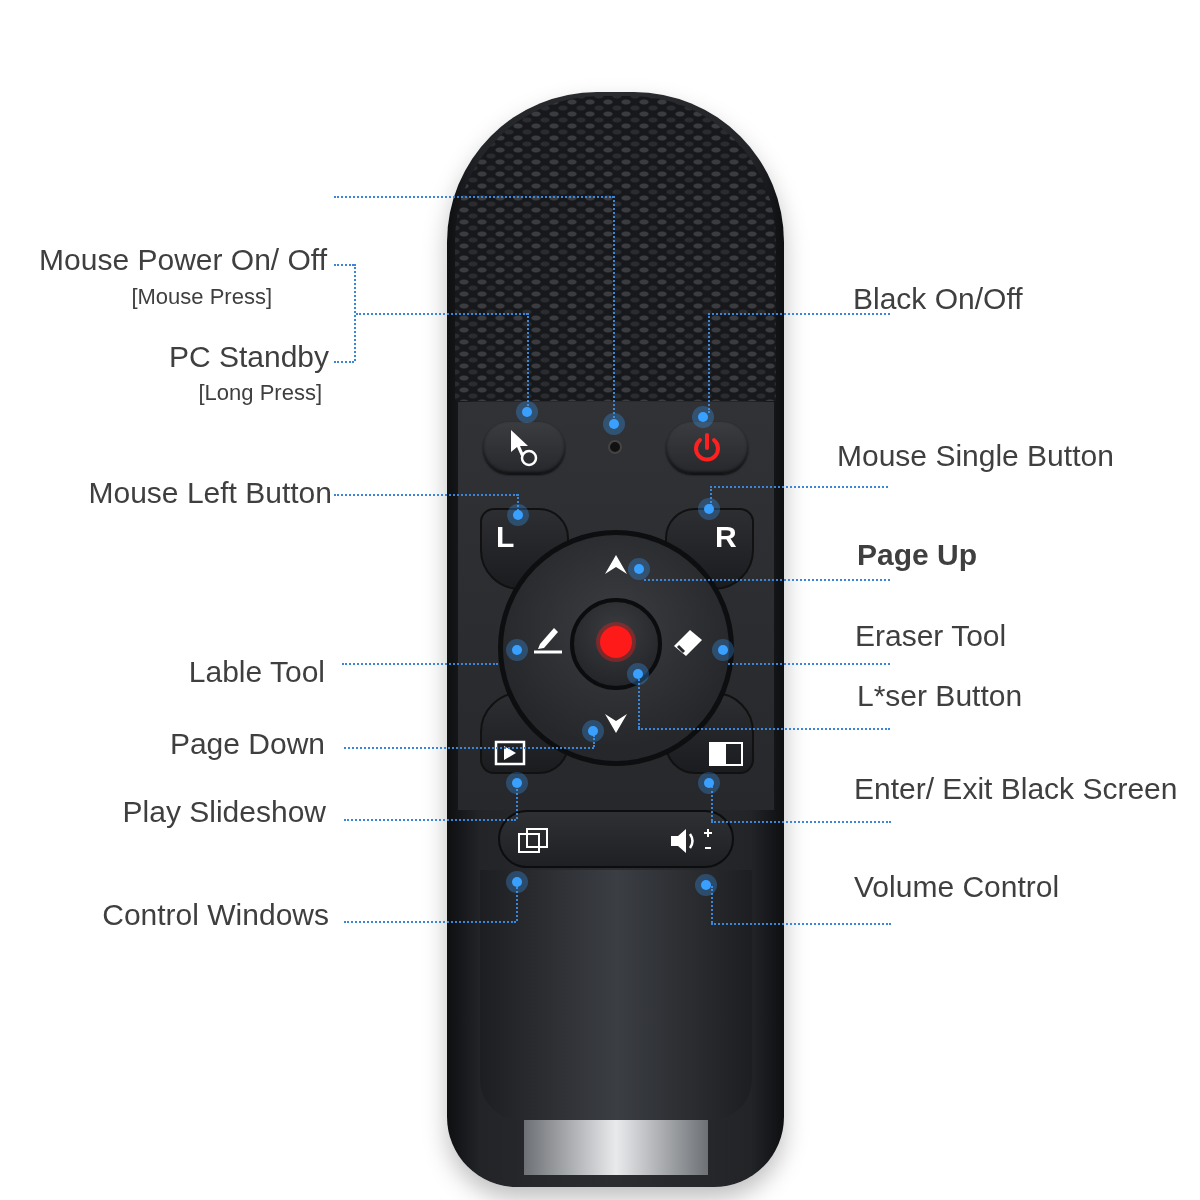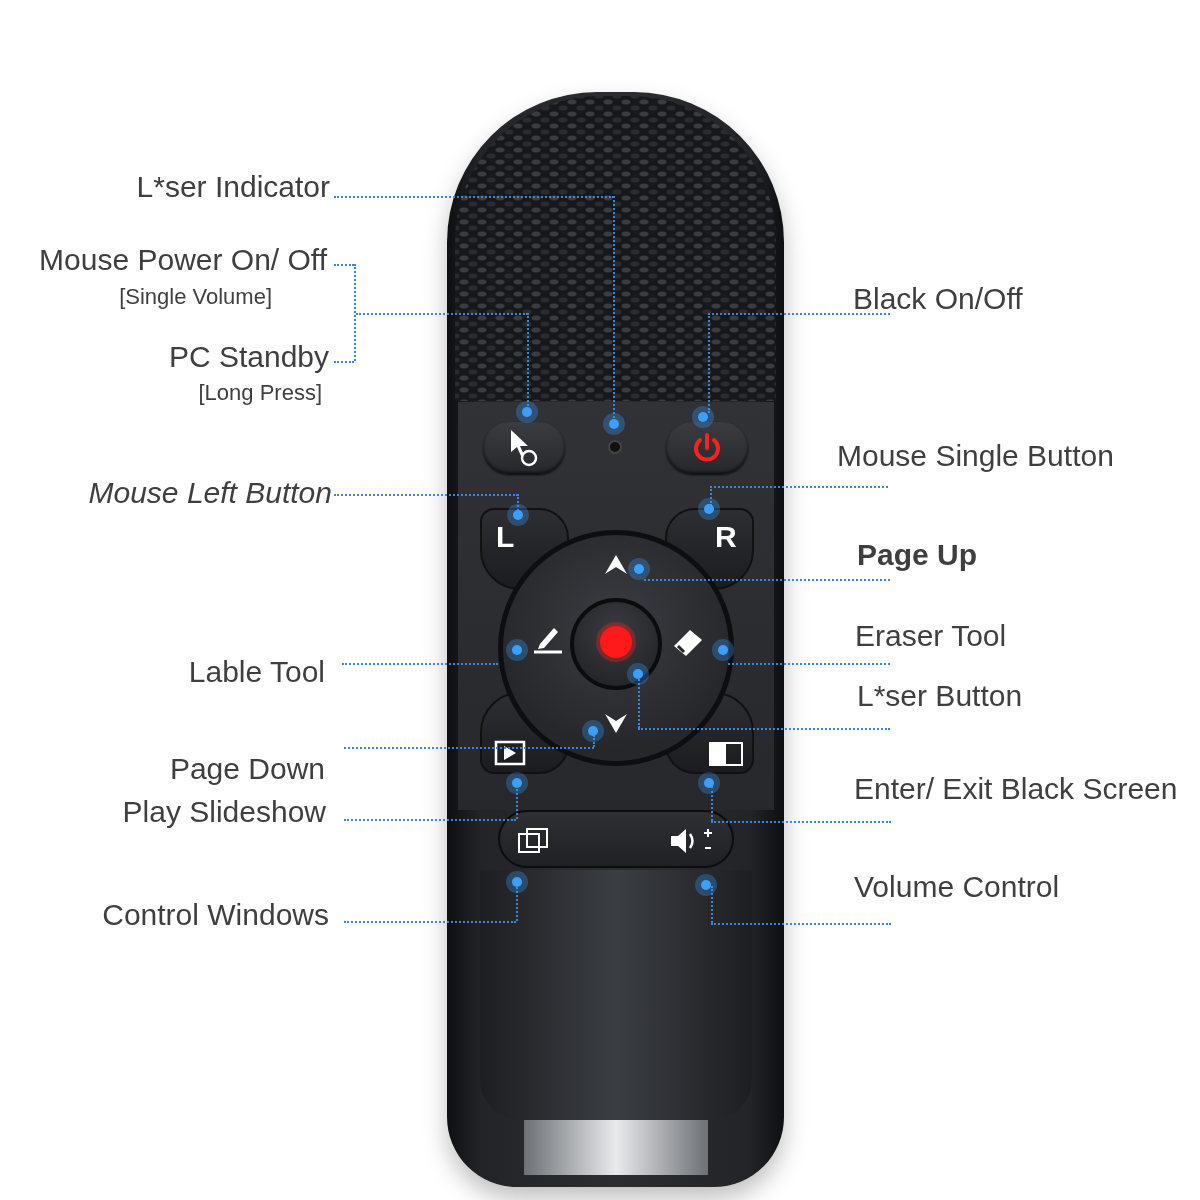--- a/index.html
+++ b/index.html
@@ -103,46 +103,45 @@
     <path d="M3 12 L10 12 L18 5 L18 29 L10 22 L3 22 Z" fill="#fff"></path>
     <path d="M22 10 Q27 17 22 24" fill="none" stroke="#fff" stroke-width="2.5"></path>
     <line x1="40" y1="5" x2="40" y2="13" stroke="#fff" stroke-width="2"></line>
     <line x1="36" y1="9" x2="44" y2="9" stroke="#fff" stroke-width="2"></line>
     <line x1="37" y1="24" x2="43" y2="24" stroke="#fff" stroke-width="2"></line>
   </svg>
 
   <div class="grip"></div>
   <div class="cap"></div>
 
-  <div class="label r" style="right:870px;top:170px;">L*ser Indicator</div>
   <div class="hl" style="left:334px;top:196px;width:280px;"></div>
   <div class="vl" style="left:613px;top:196px;height:226px;"></div>
   <div class="dot" style="left:614px;top:424px;"></div>
 
   <div class="label r" style="right:873px;top:243px;">Mouse Power On/ Off</div>
-  <div class="sub" style="right:928px;top:284px;">[Single Volume]</div>
+  <div class="sub" style="right:928px;top:284px;">[Mouse Press]</div>
   <div class="label r" style="right:871px;top:340px;">PC Standby</div>
   <div class="sub" style="right:878px;top:380px;">[Long Press]</div>
   <div class="hl" style="left:334px;top:264px;width:20px;"></div>
   <div class="hl" style="left:334px;top:361px;width:20px;"></div>
   <div class="vl" style="left:354px;top:264px;height:97px;"></div>
   <div class="hl" style="left:356px;top:313px;width:172px;"></div>
   <div class="vl" style="left:527px;top:313px;height:97px;"></div>
   <div class="dot" style="left:527px;top:412px;"></div>
 
-  <div class="label r" style="right:868px;top:476px;font-style:italic;">Mouse Left Button</div>
+  <div class="label r" style="right:868px;top:476px;">Mouse Left Button</div>
   <div class="hl" style="left:334px;top:494px;width:184px;"></div>
   <div class="vl" style="left:517px;top:494px;height:20px;"></div>
   <div class="dot" style="left:518px;top:515px;"></div>
 
   <div class="label r" style="right:875px;top:655px;">Lable Tool</div>
   <div class="hl" style="left:342px;top:663px;width:156px;"></div>
   <div class="dot" style="left:517px;top:650px;"></div>
 
-  <div class="label r" style="right:875px;top:752px;">Page Down</div>
+  <div class="label r" style="right:875px;top:727px;">Page Down</div>
   <div class="hl" style="left:344px;top:747px;width:250px;"></div>
   <div class="vl" style="left:593px;top:735px;height:12px;"></div>
   <div class="dot" style="left:593px;top:731px;"></div>
 
   <div class="label r" style="right:874px;top:795px;">Play Slideshow</div>
   <div class="hl" style="left:344px;top:819px;width:172px;"></div>
   <div class="vl" style="left:516px;top:784px;height:35px;"></div>
   <div class="dot" style="left:517px;top:783px;"></div>
 
   <div class="label r" style="right:871px;top:898px;">Control Windows</div>

